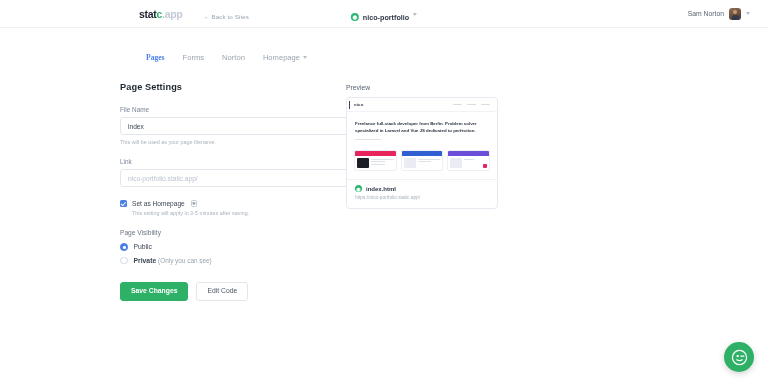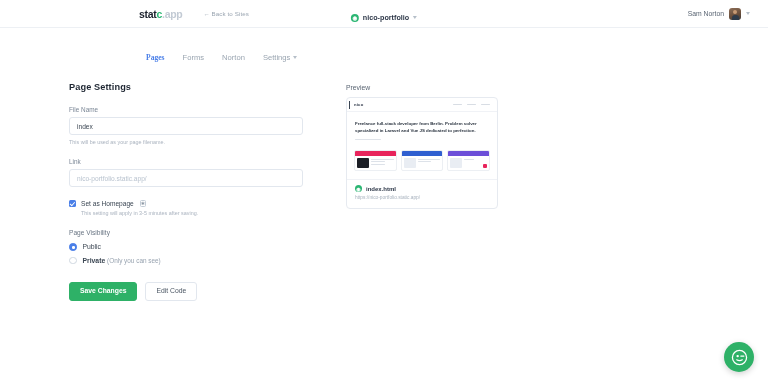--- a/index.html
+++ b/index.html
@@ -13,34 +13,34 @@
 
   
   .topbar {
     height: 28px;
     display: flex;
     align-items: center;
     padding: 0 18px 0 139px;
     border-bottom: 1px solid #edf0f4;
     position: relative;
   }
-  .brand-wrap { display: flex; align-items: center; gap: 21px; }
+  .brand-wrap { display: flex; align-items: flex-end; gap: 21px; }
   .logo {
     font-size: 10.5px; font-weight: bold; letter-spacing: -0.3px;
     color: #1a202c; white-space: nowrap;
   }
   .logo .dim { color: #c2cad4; font-weight: bold; }
   .logo .accent { color: #2bb673; }
   .back-link {
     font-size: 6.2px; color: #9aa5b1; white-space: nowrap;
     letter-spacing: .1px;
   }
   .site-switch {
     position: absolute; left: 50%; transform: translateX(-50%);
-    display: flex; align-items: center; gap: 4px; margin-top: 8px;
+    display: flex; gap: 4px; margin-top: 8px;
   }
   .site-dot {
     width: 8px; height: 8px; border-radius: 50%;
     background: #2bb673; display: inline-flex;
     align-items: center; justify-content: center;
     color: #fff; font-size: 5.5px; font-weight: bold;
   }
   .site-name { font-size: 7.2px; font-weight: bold; color: #2d3748; }
   .chev {
     width: 0; height: 0; border-left: 2.6px solid transparent;
@@ -72,21 +72,21 @@
     padding: 20px 0 0 146px; height: 38px;
   }
   .tab {
     font-size: 7.6px; color: #9aa5b1; white-space: nowrap;
     display: flex; align-items: center; gap: 3px;
   }
   .tab.active { color: #4a7fe8; font-weight: bold; font-family: Liberation Serif, serif; }
 
   
   .content { display: flex; padding: 16px 0 0 0; }
-  .form-col { width: 330px; padding-left: 69px; }
+  .form-col { width: 330px; padding-left: 120px; }
   .preview-col { margin-left: 16px; width: 165px; padding-top: 2px; }
 
   .section-title {
     font-size: 9.2px; font-weight: bold; color: #1f2733;
     margin-bottom: 14px; letter-spacing: .1px;
   }
   .field-label {
     font-size: 6.4px; color: #7b8796; margin-bottom: 4px; display: block;
   }
   .text-input {
@@ -223,21 +223,21 @@
     <span class="avatar"></span>
     <span class="chev"></span>
   </div>
 </div>
 
 <div class="tabs">
   <span class="tab active">Pages</span>
   <span class="tab">Forms</span>
   <span class="tab">Norton</span>
   <span class="tab">
-    <span>Settings</span>
+    <span>Homepage</span>
     <span class="chev"></span>
   </span>
 </div>
 
 <div class="content">
 
   <div class="form-col">
     <div class="section-title">Page Settings</div>
 
     <div class="field-block">

